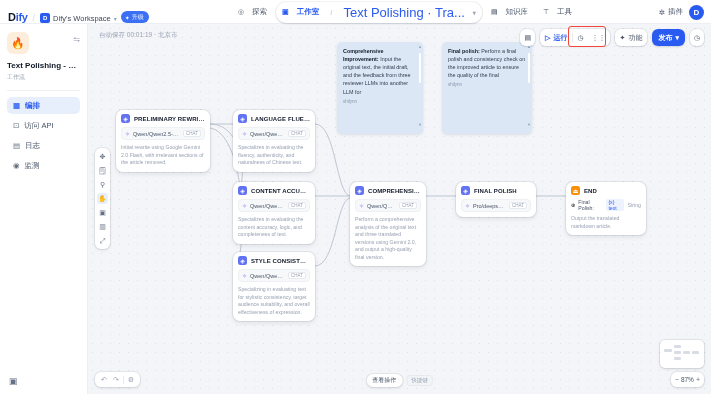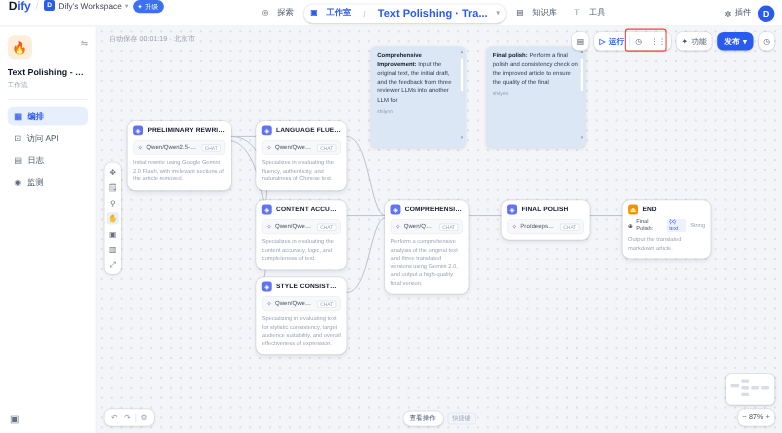--- a/index.html
+++ b/index.html
@@ -6,21 +6,21 @@
   html, body {
     width: 711px; height: 394px;
     font-family: "Liberation Sans", sans-serif;
     background: #fff; overflow: hidden;
   }
   #app { position: relative; width: 711px; height: 394px; background: #f2f4f7; }
 
   
   .header {
     position: absolute; top: 0; left: 0; width: 711px; height: 24px;
-    background: #ffffff; display: flex; align-items: flex-start;
+    background: #ffffff; display: flex; align-items: flex-end;
     border-bottom: 1px solid #eceff3; z-index: 40;
   }
   .logo { font-size: 11px; font-weight: bold; color: #101828; margin-left: 8px; letter-spacing: -.3px;}
   .logo .b { color: #2a5bf0; }
   .hdr-sep { color: #d6dae1; margin: 0 5px; font-size: 9px; }
   .ws-chip { display: flex; align-items: center; gap: 3px; }
   .ws-av {
     width: 10px; height: 10px; border-radius: 2px; background: #2a5bf0;
     color: #fff; font-size: 6px; display: flex; align-items: center; justify-content: center;
     font-weight: bold;
@@ -35,21 +35,21 @@
   .hdr-nav { position: absolute; left: 232px; top: 0; height: 24px; display: flex; align-items: center; gap: 3px;}
   .nav-item {
     display: flex; align-items: center; gap: 8px; padding: 3px 6px;
     border-radius: 10px; font-size: 7.5px; color: #475467;
   }
   .nav-item.pill {
     background: #fff; box-shadow: 0 1px 2px rgba(16,24,40,.12), 0 0 0 1px rgba(16,24,40,.05);
     color: #2a5bf0; font-weight: bold;
   }
   .nav-item .ic { font-size: 7px; }
-  .crumb { font-size: 10px; color: #2a5bf0; font-weight: bold; }
+  .crumb { font-size: 13px; color: #2a5bf0; font-weight: normal; }
   .crumb-sep { color: #d0d5dd; font-size: 8px; margin: 0 3px; }
 
   .hdr-right { position: absolute; right: 7px; top: 0; height: 24px; display: flex; align-items: center; gap: 6px; }
   .plugin-btn { display:flex; align-items:center; gap:3px; font-size: 7.5px; color: #475467; }
   .avatar-d {
     width: 15px; height: 15px; border-radius: 50%; background: #2a5bf0; color: #fff;
     font-size: 8px; font-weight: bold; display: flex; align-items: center; justify-content: center;
   }
 
   

